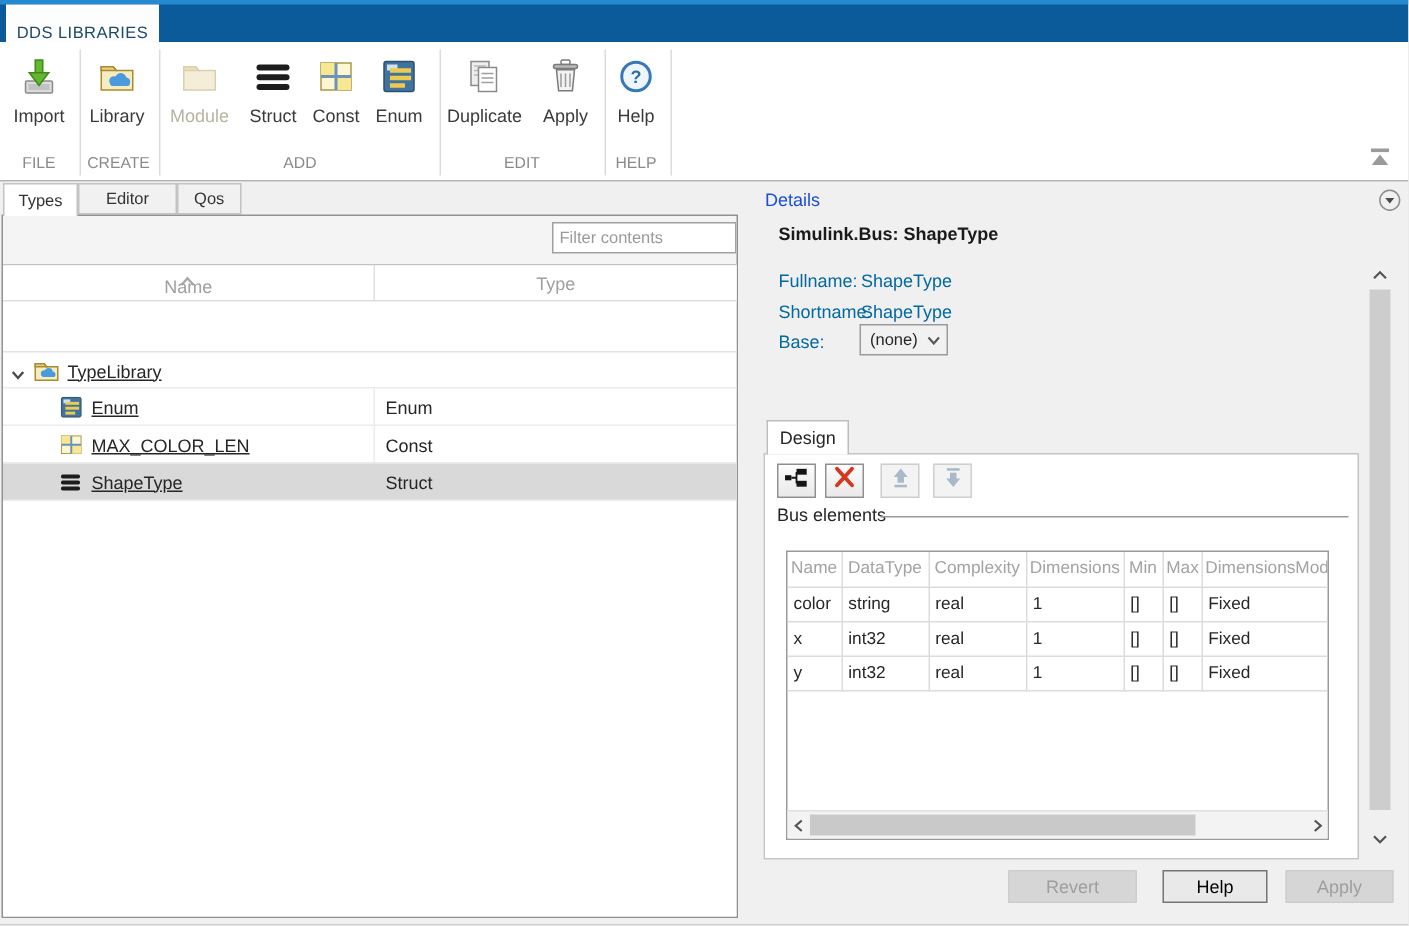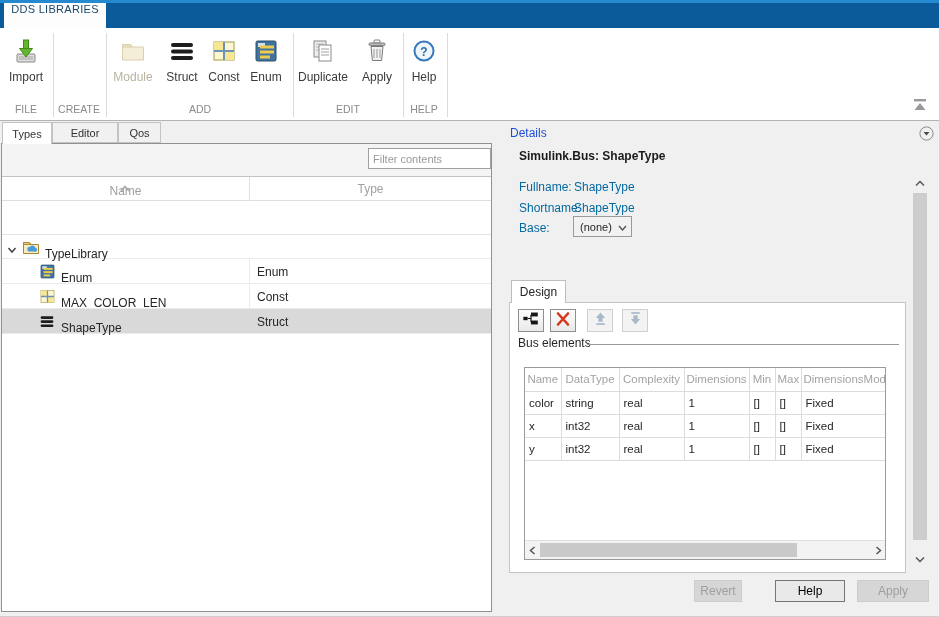--- a/index.html
+++ b/index.html
@@ -4,21 +4,21 @@
 <style>
   html,body{margin:0;padding:0;background:#e8e8e8;}
   *{box-sizing:border-box;font-family:"Liberation Sans",sans-serif;}
   .app{position:relative;width:939px;height:617px;background:#f0f0f0;overflow:hidden;border-bottom:1px solid #cfcfcf;}
   .abs{position:absolute;}
 
   
   .topbar{position:absolute;left:0;top:0;width:939px;height:28px;background:#0b5a9a;}
   .topbar-hl{position:absolute;left:0;top:0;width:939px;height:3px;background:#2489cf;}
   .app-tab{position:absolute;left:4px;top:3px;width:102px;height:25px;background:#fdfdfd;
-           display:flex;align-items:flex-start;justify-content:center;font-size:11px;color:#1c4a68;letter-spacing:.3px;cursor:default;}
+           display:flex;align-items:flex-end;justify-content:center;font-size:11px;color:#1c4a68;letter-spacing:.3px;cursor:default;}
 
   
   .ribbon{position:absolute;left:0;top:28px;width:939px;height:93px;background:#ffffff;border-bottom:1px solid #b3b3b3;}
   .rb{position:absolute;top:6px;height:80px;display:flex;flex-direction:column;align-items:center;}
   .rb .ric{height:30px;display:flex;align-items:flex-end;justify-content:center;}
   .rb .rlab{margin-top:6px;font-size:12px;color:#3a3a3a;white-space:nowrap;}
   .rb.disabled .rlab{color:#b9b3a0;}
   .rsec{position:absolute;top:75px;font-size:10.5px;color:#8a8a8a;text-align:center;}
   .rsep{position:absolute;top:5px;height:84px;width:1px;background:#dcdcdc;}
 
@@ -28,21 +28,21 @@
   .ltab.active{background:#ffffff;height:22px;border-bottom:none;z-index:3;}
   .lpanel{position:absolute;left:1px;top:143px;width:491px;height:469px;border:1px solid #919191;background:#f4f4f4;}
   .filterbox{position:absolute;left:366px;top:4px;width:123px;height:21px;border:1px solid #a0a0a0;background:#fff;
              font-size:11px;color:#262626;padding:0 4px;outline:none;}
   .filterbox::placeholder{color:#9a9a9a;}
   .treearea{position:absolute;left:0px;top:32px;width:489px;height:435px;background:#ffffff;border-top:1px solid #c3c3c3;}
   .thead{position:absolute;left:0;top:0;width:489px;height:24px;background:#fff;border-bottom:1px solid #dedede;}
   .thname{position:absolute;left:0;top:0;width:247px;height:24px;text-align:center;font-size:12px;color:#a0a0a0;padding-top:7px;}
   .thtype{position:absolute;left:247px;top:0;width:242px;height:24px;text-align:center;font-size:12px;color:#a0a0a0;padding-top:5px;border-left:1px solid #e0e0e0;}
   .trow{position:absolute;left:0;width:489px;height:25px;border-bottom:1px solid #ebebeb;font-size:12px;color:#262626;}
-  .trow .cellname{position:absolute;left:0;top:6px;height:25px;display:flex;align-items:center;}
+  .trow .cellname{position:absolute;left:0;top:0;height:25px;display:flex;align-items:center;text-decoration:underline;}
   .trow .celltype{position:absolute;left:255px;top:0;height:25px;display:flex;align-items:center;}
   .trow .coldiv{position:absolute;left:247px;top:0;width:1px;height:25px;background:#ebebeb;}
   .trow.selected{background:#d9d9d9;}
   .rowbox{border-top:1px solid #e4e4e4;}
 
   
   .dlabel{font-size:12px;color:#1d4ed8;}
   .dgray{font-size:12px;color:#0369a1;}
   .combo{position:absolute;left:573px;top:216px;width:59px;height:21px;border:1px solid #9a9a9a;background:#f1f1f1;
          display:flex;align-items:center;font-size:11px;color:#262626;padding-left:6px;}
@@ -95,20 +95,33 @@
         <svg width="26" height="26" viewBox="0 0 26 26">
             <rect x="4" y="16" width="18" height="8" rx="1" fill="#dcdcdc" stroke="#8a8a8a"></rect>
             <rect x="6" y="18" width="14" height="4" fill="#c2c2c2"></rect>
             <rect x="10.5" y="2" width="5" height="9" fill="#63b62e" stroke="#3f8a1a"></rect>
             <path d="M6.5 10.5 H19.5 L13 19 Z" fill="#63b62e" stroke="#3f8a1a"></path>
           </svg>
       </span>
       <span class="rlab">Import</span>
     </div>
 
+    <div class="rb" style="left:53px;width:50px">
+      <span class="ric">
+        <svg width="26" height="26" viewBox="0 0 26 26">
+            <path d="M2.5 6.5 h8 l2 2.5 h11 v13 h-21 z" fill="#f6ecc2" stroke="#aa8a2e"></path>
+            <path d="M2.5 6.5 h8 l2 2.5 h-10 z" fill="#e7cf7e" stroke="#aa8a2e"></path>
+            <circle cx="11" cy="16" r="3.2" fill="#4a9bdb"></circle>
+            <circle cx="15.5" cy="14.5" r="3.8" fill="#4a9bdb"></circle>
+            <circle cx="19" cy="16.5" r="2.8" fill="#4a9bdb"></circle>
+            <rect x="8.5" y="16" width="13" height="3.4" rx="1.6" fill="#4a9bdb"></rect>
+          </svg>
+      </span>
+      <span class="rlab">Library</span>
+    </div>
 
     <div class="rb disabled" style="left:108px;width:50px">
       <span class="ric">
         <svg width="26" height="26" viewBox="0 0 26 26">
             <path d="M2.5 6.5 h8 l2 2.5 h11 v13 h-21 z" fill="#f4eed8" stroke="#d9d0b0"></path>
             <path d="M2.5 6.5 h8 l2 2.5 h-10 z" fill="#ece0ba" stroke="#d9d0b0"></path>
           </svg>
       </span>
       <span class="rlab">Module</span>
     </div>
@@ -432,21 +445,21 @@
         <path d="M1 5.5 L5 1.5 L9 5.5" fill="none" stroke="#555" stroke-width="1.5"></path>
       </svg>
   </div>
   <div class="vscroll-thumb"></div>
   <div class="vchev" style="top:552px">
     <svg width="10" height="7" viewBox="0 0 10 7">
         <path d="M1 1.5 L5 5.5 L9 1.5" fill="none" stroke="#555" stroke-width="1.5"></path>
       </svg>
   </div>
 
-  <div class="footbtn disabled" style="left:694px;width:48px">
+  <div class="footbtn disabled" style="left:672px;width:86px">
     <span>Revert</span>
   </div>
   <div class="footbtn primary" style="left:775px;width:70px">
     <span>Help</span>
   </div>
   <div class="footbtn disabled" style="left:857px;width:72px">
     <span>Apply</span>
   </div>
 
 </div>

